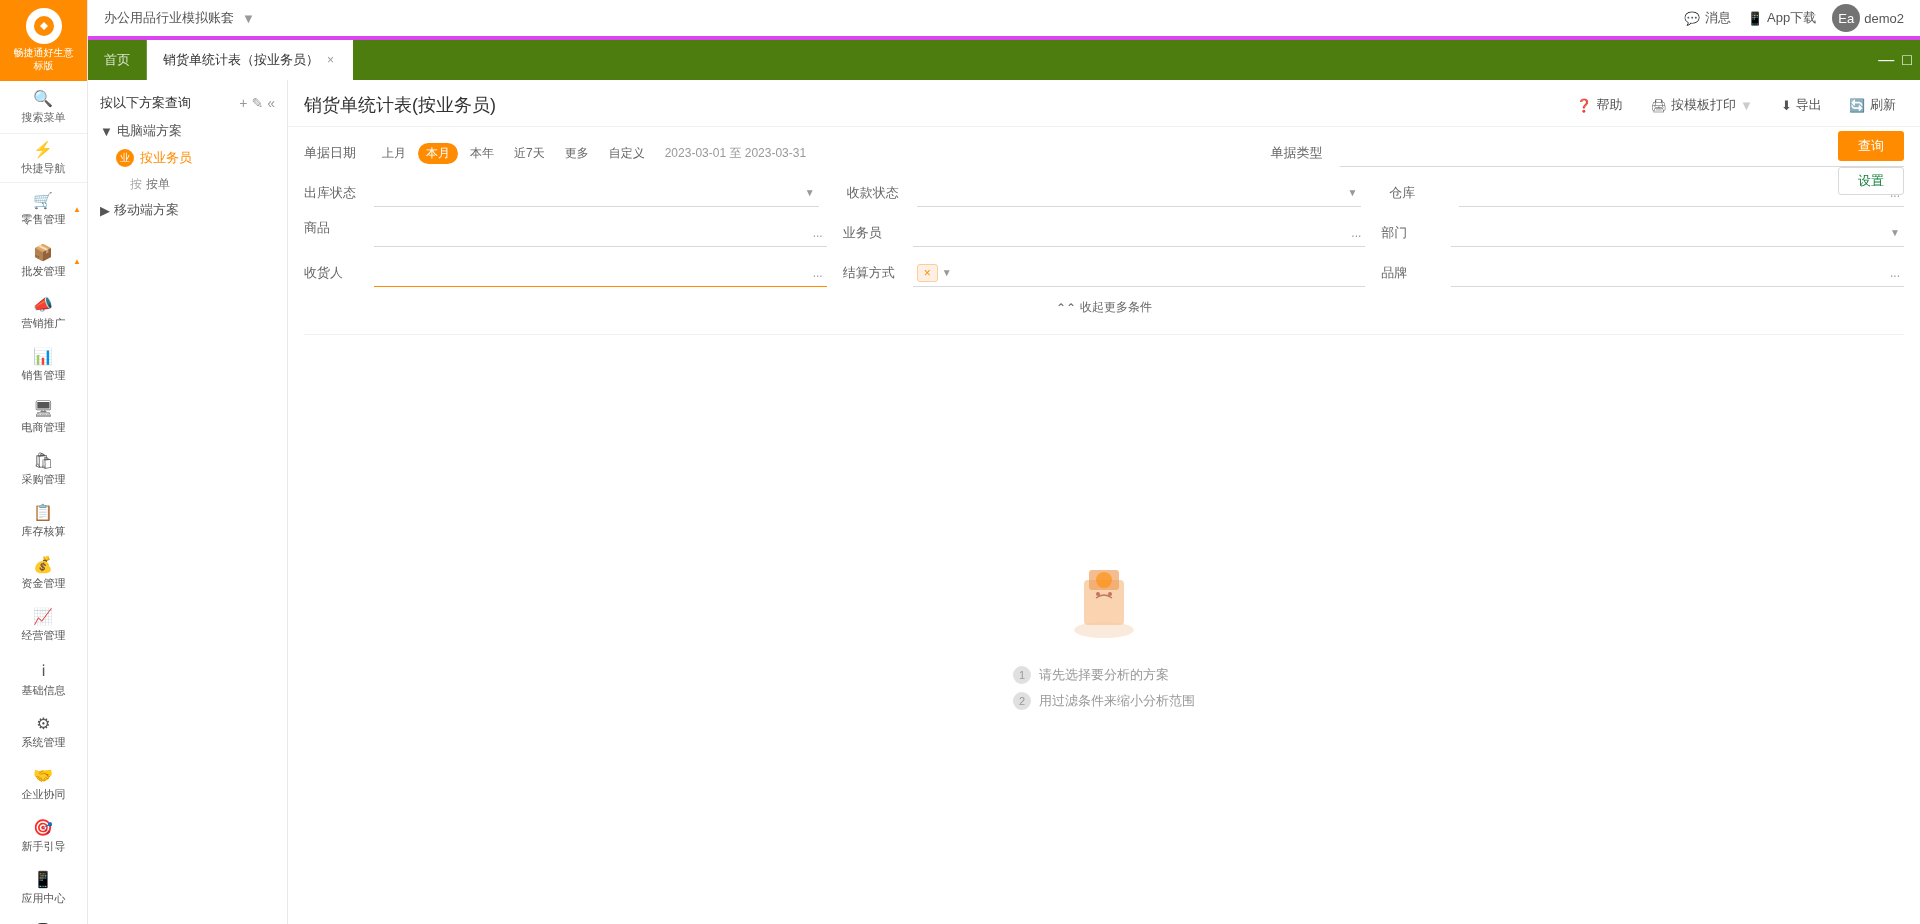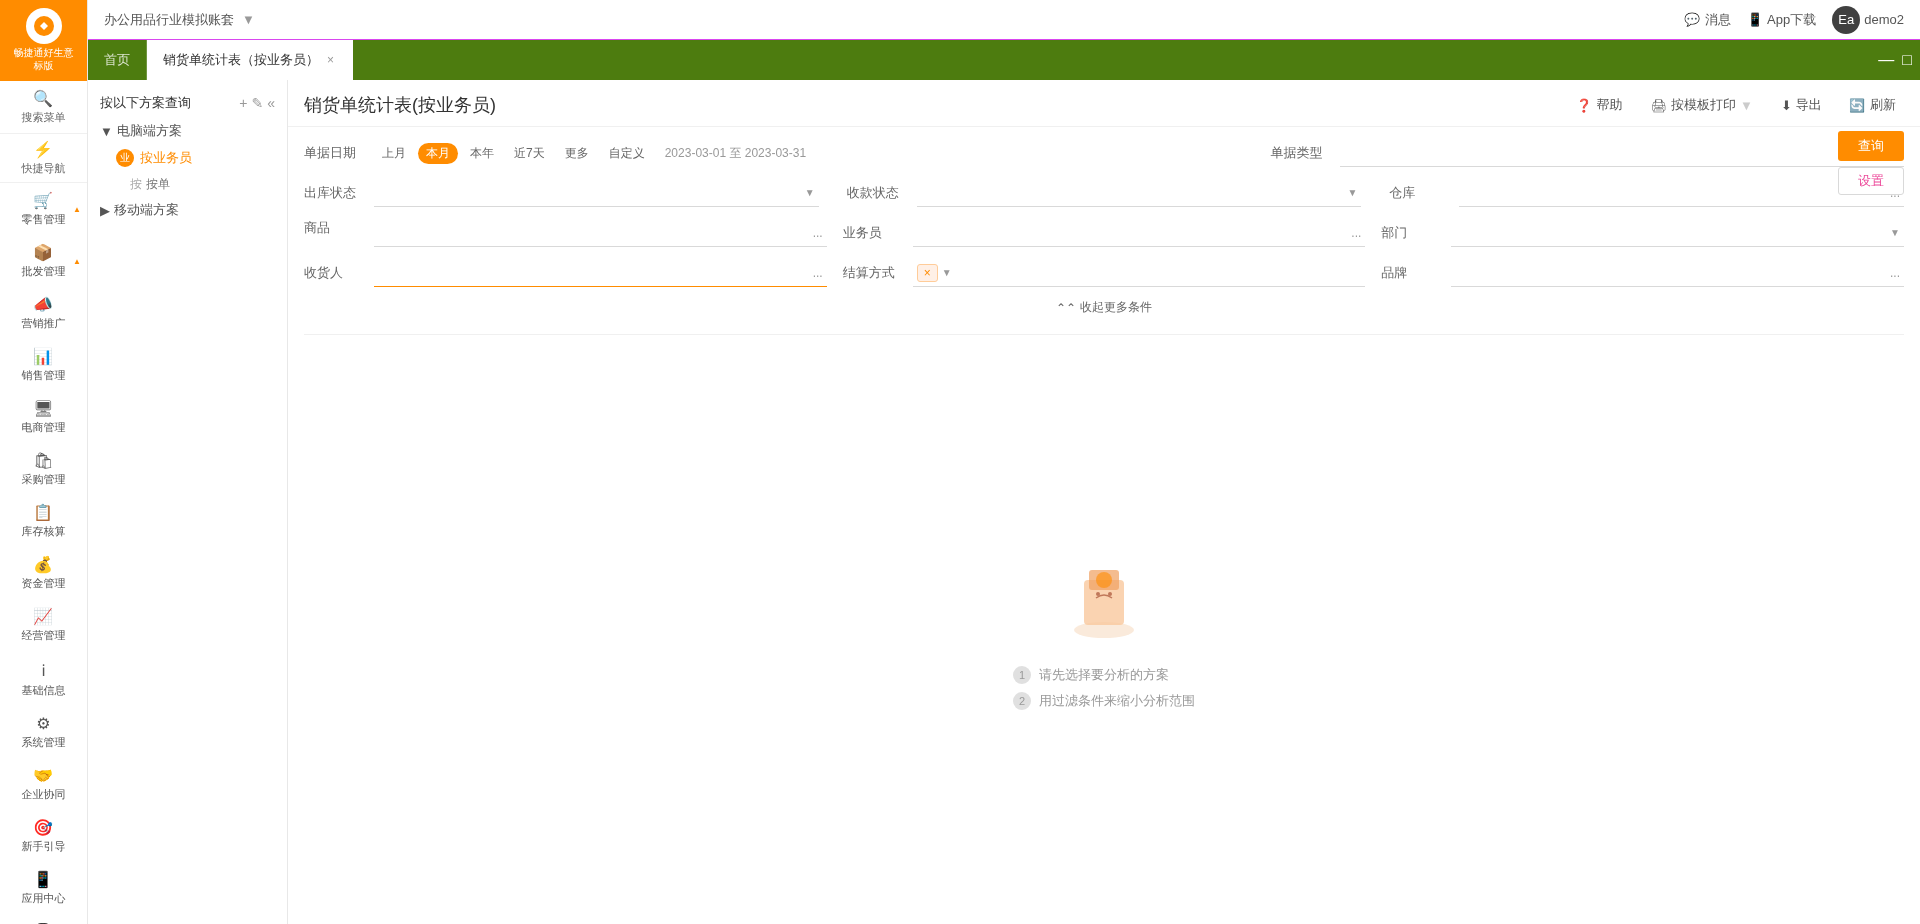--- a/index.html
+++ b/index.html
@@ -13,25 +13,25 @@
     .sidebar-search { padding: 8px 0; width: 100%; display: flex; flex-direction: column; align-items: center; border-bottom: 1px solid #f0f0f0; cursor: pointer; color: #666; font-size: 11px; }
     .sidebar-nav { padding: 6px 0; width: 100%; display: flex; flex-direction: column; align-items: center; border-bottom: 1px solid #f0f0f0; cursor: pointer; color: #666; font-size: 11px; }
     .sidebar-item { width: 100%; display: flex; flex-direction: column; align-items: center; padding: 8px 4px; cursor: pointer; color: #555; font-size: 11px; position: relative; }
     .sidebar-item.has-arrow::after { content: '▲'; font-size: 8px; color: #ff8c00; position: absolute; right: 6px; top: 50%; transform: translateY(-50%); }
     .sidebar-icon { font-size: 16px; margin-bottom: 2px; }
 
     
     .main { flex: 1; display: flex; flex-direction: column; overflow: hidden; }
 
     
-    .topbar { height: 40px; background: #fff; display: flex; align-items: center; justify-content: space-between; padding: 0 16px; border-bottom: 1px solid #d946ef; flex-shrink: 0; }
+    .topbar { height: 40px; background: #fff; display: flex; align-items: center; justify-content: space-between; padding: 0 16px; border-bottom: 4px solid #d946ef; flex-shrink: 0; }
     .topbar-left { display: flex; align-items: center; gap: 8px; color: #555; font-size: 13px; }
     .topbar-right { display: flex; align-items: center; gap: 16px; color: #555; font-size: 13px; }
     .topbar-right .action { display: flex; align-items: center; gap: 4px; cursor: pointer; }
-    .avatar { width: 28px; height: 28px; border-radius: 50%; background: #404040; display: flex; align-items: center; justify-content: center; color: #fff; font-size: 12px; overflow: hidden; text-align: right; }
+    .avatar { width: 28px; height: 28px; border-radius: 50%; background: #737373; display: flex; align-items: center; justify-content: center; color: #fff; font-size: 12px; overflow: hidden; text-align: right; }
 
     
     .tabbar { height: 40px; background: #4d7c0f; display: flex; align-items: stretch; flex-shrink: 0; }
     .tab { display: flex; align-items: center; gap: 6px; padding: 0 16px; cursor: pointer; color: rgba(255,255,255,0.8); font-size: 13px; border-right: 1px solid rgba(255,255,255,0.2); }
     .tab.active { background: #fff; color: #333; }
     .tab .close-btn { font-size: 12px; color: #999; cursor: pointer; padding: 1px 2px; border-radius: 2px; }
     .tabbar-actions { margin-left: auto; display: flex; align-items: center; padding: 0 8px; gap: 8px; }
     .tabbar-actions span { color: #fff; cursor: pointer; font-size: 16px; }
 
     
@@ -62,21 +62,21 @@
     .filter-area { padding: 12px 16px; flex-shrink: 0; }
     .filter-label { width: 70px; font-size: 13px; color: #666; flex-shrink: 0; }
     .filter-control { flex: 1; display: flex; align-items: center; border-bottom: 1px solid #d9d9d9; min-height: 28px; padding: 2px 4px; position: relative; cursor: pointer; }
     .filter-control .dropdown-arrow { color: #999; font-size: 10px; margin-left: auto; flex-shrink: 0; }
     .filter-control .more-btn { color: #999; font-size: 12px; margin-left: auto; }
     .date-btn { padding: 2px 8px; border-radius: 12px; font-size: 12px; cursor: pointer; color: #666; }
     .date-btn.active { background: #ff8c00; color: #fff; }
     .date-range { font-size: 12px; color: #999; margin-left: 12px; }
     .filter-tag { background: #fff0e6; color: #ff8c00; border: 1px solid #ffcc99; border-radius: 3px; padding: 1px 6px; font-size: 12px; display: flex; align-items: center; gap: 4px; }
     .btn-query { background: #ff8c00; color: #fff; border: none; padding: 6px 20px; border-radius: 3px; cursor: pointer; font-size: 13px; }
-    .btn-settings { background: #fff; color: #ec4899; border: 1px solid #d9d9d9; padding: 4px 16px; border-radius: 3px; cursor: pointer; font-size: 13px; }
+    .btn-settings { background: #fff; color: #15803d; border: 1px solid #d9d9d9; padding: 4px 16px; border-radius: 3px; cursor: pointer; font-size: 13px; }
 
     
     .collapse-bar { display: flex; justify-content: center; padding: 6px; }
     .collapse-btn { color: #666; font-size: 12px; cursor: pointer; display: flex; align-items: center; gap: 4px; }
 
     
     .empty-state { flex: 1; display: flex; flex-direction: column; align-items: center; justify-content: center; gap: 16px; }
     .empty-icon { width: 100px; height: 100px; }
     .empty-tips { display: flex; flex-direction: column; gap: 8px; }
     .empty-tip { display: flex; align-items: center; gap: 8px; color: #999; font-size: 13px; }

